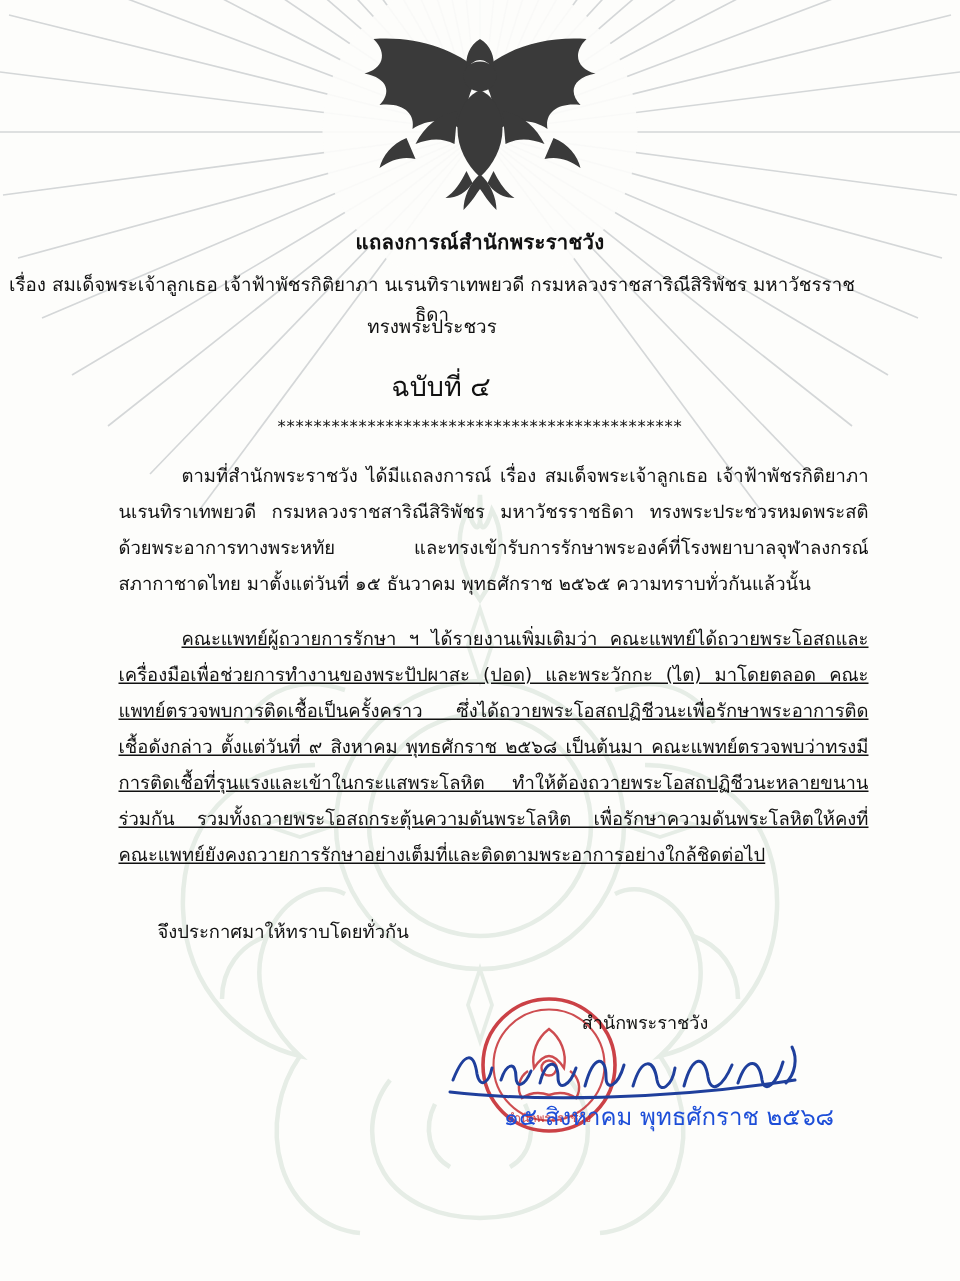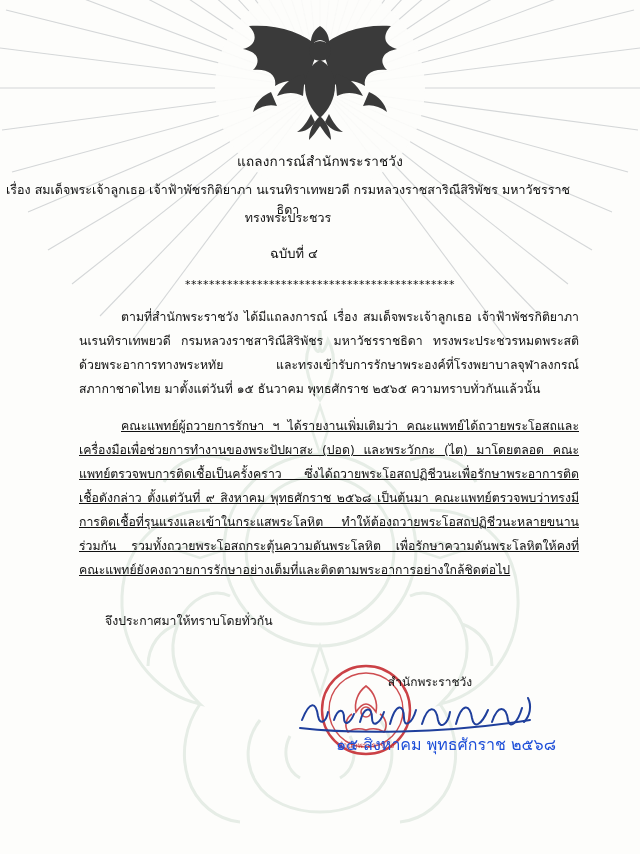--- a/index.html
+++ b/index.html
@@ -68,21 +68,21 @@
     height: 854px;
   }
 
   .doc-title {
     position: absolute;
     top: 150px;
     left: 0;
     width: 640px;
     text-align: center;
     font-size: 13.5px;
-    font-weight: normal;
+    font-weight: bold;
     color: #111;
     letter-spacing: 0.2px;
   }
   .subject-line {
     position: absolute;
     top: 180px;
     left: 0;
     width: 576px;
     text-align: center;
     font-size: 12.5px;
@@ -96,21 +96,21 @@
     text-align: center;
     font-size: 12.5px;
     color: #111;
   }
   .issue-no {
     position: absolute;
     top: 243px;
     left: 0;
     width: 588px;
     text-align: center;
-    font-size: 13px;
+    font-size: 18px;
     color: #111;
   }
   .divider-stars {
     position: absolute;
     top: 278px;
     left: 0;
     width: 640px;
     text-align: center;
     font-size: 11px;
     letter-spacing: 0.5px;

